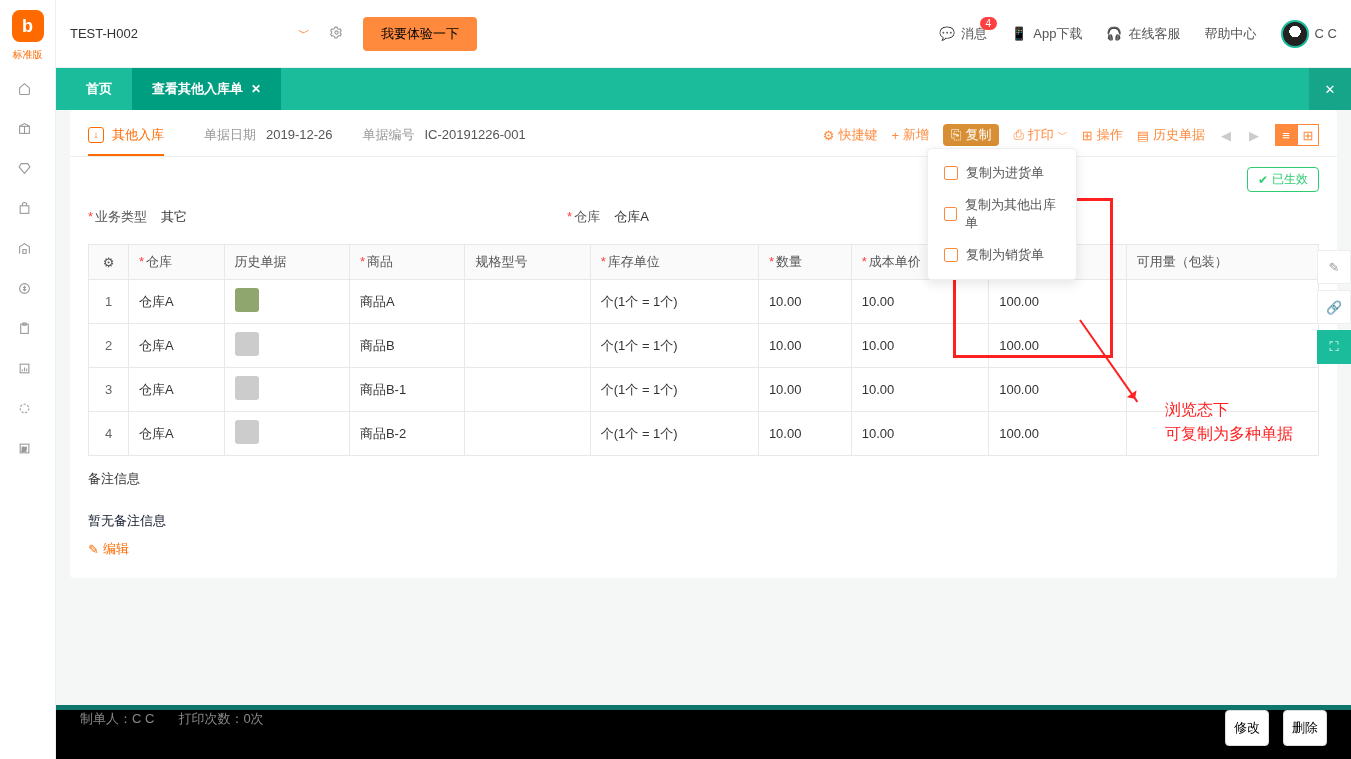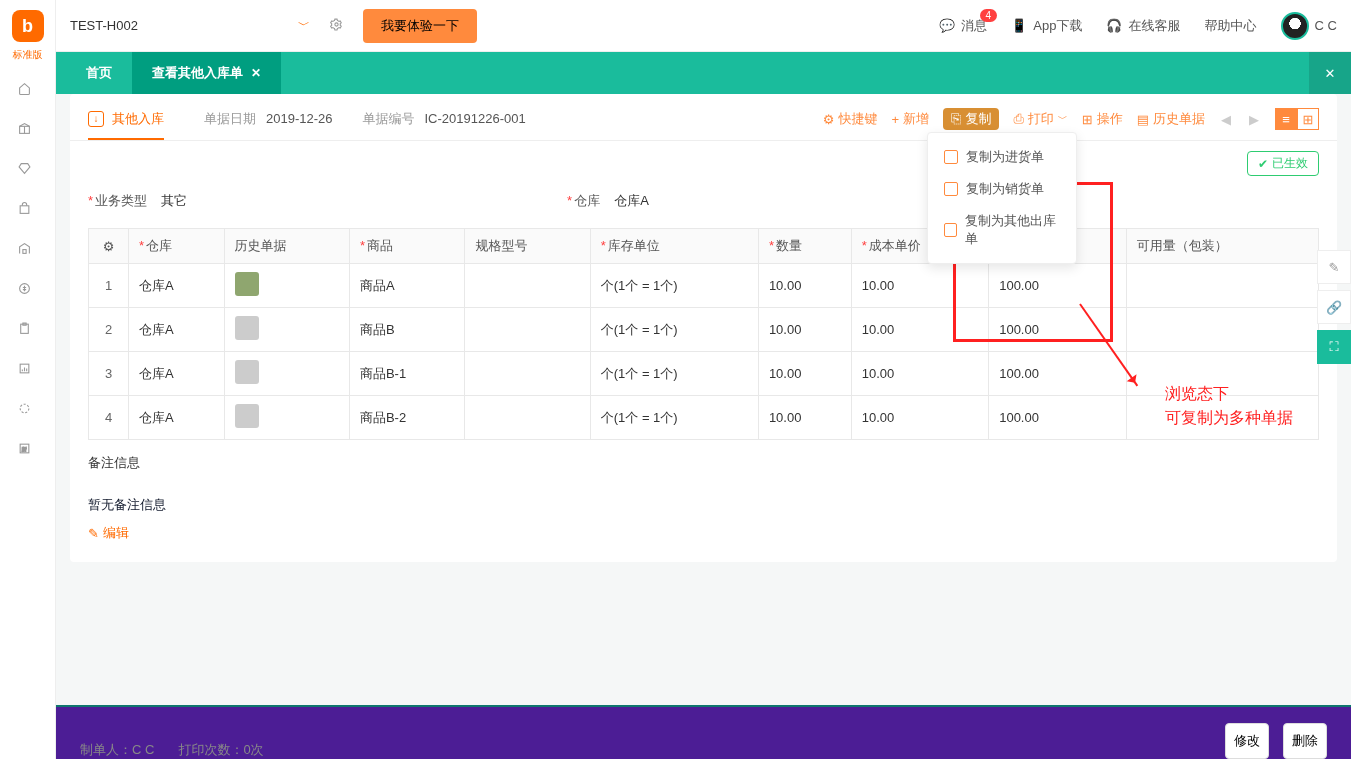--- a/index.html
+++ b/index.html
@@ -3,21 +3,21 @@
 <meta charset="utf-8">
 <style>
 *{box-sizing:border-box;margin:0;padding:0;}
 body{font-family:"Microsoft YaHei","PingFang SC",Arial,sans-serif;font-size:13px;color:#333;background:#fff;}
 .app{display:flex;height:759px;width:1351px;position:relative;overflow:hidden;}
 .sidebar{width:56px;background:#fff;border-right:1px solid #eee;display:flex;flex-direction:column;align-items:center;padding-top:10px;gap:20px;}
 .logo{width:32px;height:32px;background:#ff6a00;border-radius:8px;display:flex;align-items:center;justify-content:center;color:#fff;font-weight:bold;font-size:18px;}
 .logo-label{font-size:10px;color:#ff6a00;margin-top:-14px;}
 .side-icon{width:20px;height:20px;color:#999;cursor:pointer;}
 .main{flex:1;display:flex;flex-direction:column;}
-.topbar{height:52px;display:flex;align-items:center;padding:0 14px;border-bottom:1px solid #eee;}
+.topbar{height:68px;display:flex;align-items:center;padding:0 14px;border-bottom:1px solid #eee;}
 .org-select{display:flex;align-items:center;gap:10px;min-width:260px;cursor:pointer;}
 .org-name{color:#333;}
 .chev-down{color:#ff6a00;font-size:12px;margin-left:auto;margin-right:20px;}
 .gear{color:#999;margin-right:20px;cursor:pointer;}
 .trial-btn{background:#ff8a3d;color:#000000;border:none;border-radius:4px;padding:8px 18px;font-size:13px;cursor:pointer;}
 .top-right{margin-left:auto;display:flex;align-items:center;gap:24px;color:#555;}
 .tr-item{display:flex;align-items:center;gap:6px;cursor:pointer;position:relative;}
 .badge{position:absolute;top:-8px;right:-10px;background:#ff4040;color:#fff;border-radius:10px;font-size:10px;padding:1px 6px;}
 .avatar{width:28px;height:28px;border-radius:50%;background:#222 radial-gradient(circle at 50% 40%,#fff 0 30%,#222 31%);border:2px solid #1abc9c;}
 .tabs-bar{height:42px;background:#1abc9c;display:flex;align-items:center;padding-left:10px;position:relative;}
@@ -55,21 +55,21 @@
 th .req{margin-right:2px;}
 .th-gear{width:40px;text-align:center;}
 .row-idx{text-align:center;color:#666;width:40px;}
 .prod-img{width:24px;height:24px;background:#8fa66f;border-radius:3px;display:inline-block;}
 .prod-img.gray{background:#ccc;}
 tr.subtotal td{background:#fff6ea;font-weight:bold;}
 .remark-section{padding:14px 18px 20px 18px;}
 .remark-title{color:#333;margin-bottom:24px;}
 .remark-empty{color:#0f172a;margin-bottom:10px;}
 .edit-link{color:#ff6a00;display:flex;align-items:center;gap:4px;cursor:pointer;}
-.footer{height:54px;border-top:2px solid #0f766e;background:#4c1d95;display:flex;align-items:flex-end;padding:0 24px;position:absolute;bottom:0;left:56px;right:0;}
+.footer{height:54px;border-top:5px solid #0f766e;background:#000000;display:flex;align-items:flex-start;padding:0 24px;position:absolute;bottom:0;left:56px;right:0;}
 .footer-info{color:#888;display:flex;gap:24px;}
 .footer-btns{margin-left:auto;display:flex;gap:14px;}
 .btn{border:1px solid #ddd;background:#fff;border-radius:4px;padding:8px 8px;cursor:pointer;font-size:13px;}
 .dropdown{position:absolute;top:38px;right:260px;background:#fff;border:1px solid #eee;box-shadow:0 4px 12px rgba(0,0,0,.1);border-radius:4px;padding:8px 0;width:150px;z-index:50;}
 .dd-item{padding:7px 16px;display:flex;align-items:center;gap:8px;cursor:pointer;color:#555;}
 .dd-icon{width:14px;height:14px;border:1px solid #ff8a3d;border-radius:2px;display:inline-block;}
 .annotation-box{position:absolute;border:3px solid #ff2020;top:88px;right:238px;width:160px;height:160px;pointer-events:none;z-index:40;}
 .annotation-arrow{position:absolute;top:210px;right:270px;width:2px;height:100px;background:#ff2020;transform:rotate(-35deg);transform-origin:top;z-index:40;pointer-events:none;}
 .annotation-arrow::after{content:"";position:absolute;bottom:-2px;left:-5px;border:6px solid transparent;border-top-color:#ff2020;}
 .annotation-text{position:absolute;top:288px;right:58px;color:#ff2020;font-size:16px;line-height:1.5;z-index:40;pointer-events:none;}
@@ -214,25 +214,25 @@
               <div class="vt">⊞</div>
             </div>
           </div>
           <div class="dropdown">
             <div class="dd-item">
                 <span class="dd-icon"></span>
                 <span>复制为进货单</span>
               </div>
             <div class="dd-item">
                 <span class="dd-icon"></span>
-                <span>复制为销货单</span>
+                <span>复制为其他出库单</span>
               </div>
             <div class="dd-item">
                 <span class="dd-icon"></span>
-                <span>复制为其他出库单</span>
+                <span>复制为销货单</span>
               </div>
           </div>
         </div>
 
         <div class="status-row">
           <div class="status-pill">
               <span>✔</span>
               <span>已生效</span>
             </div>
         </div>

